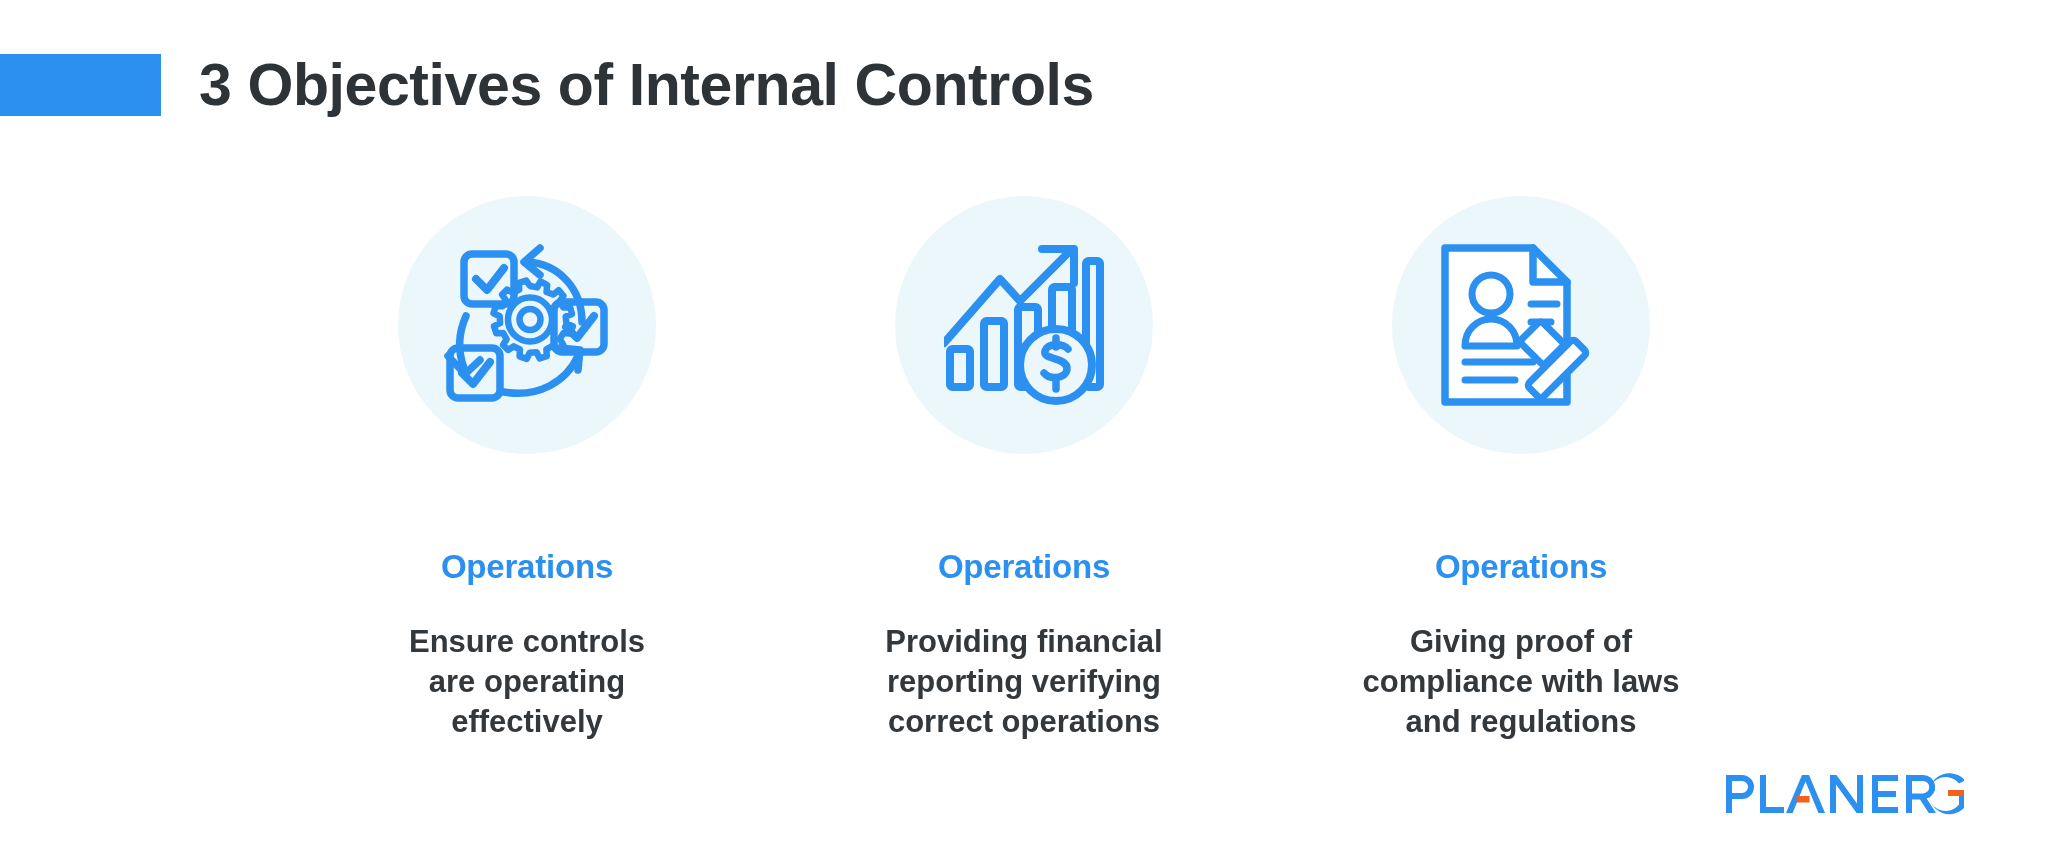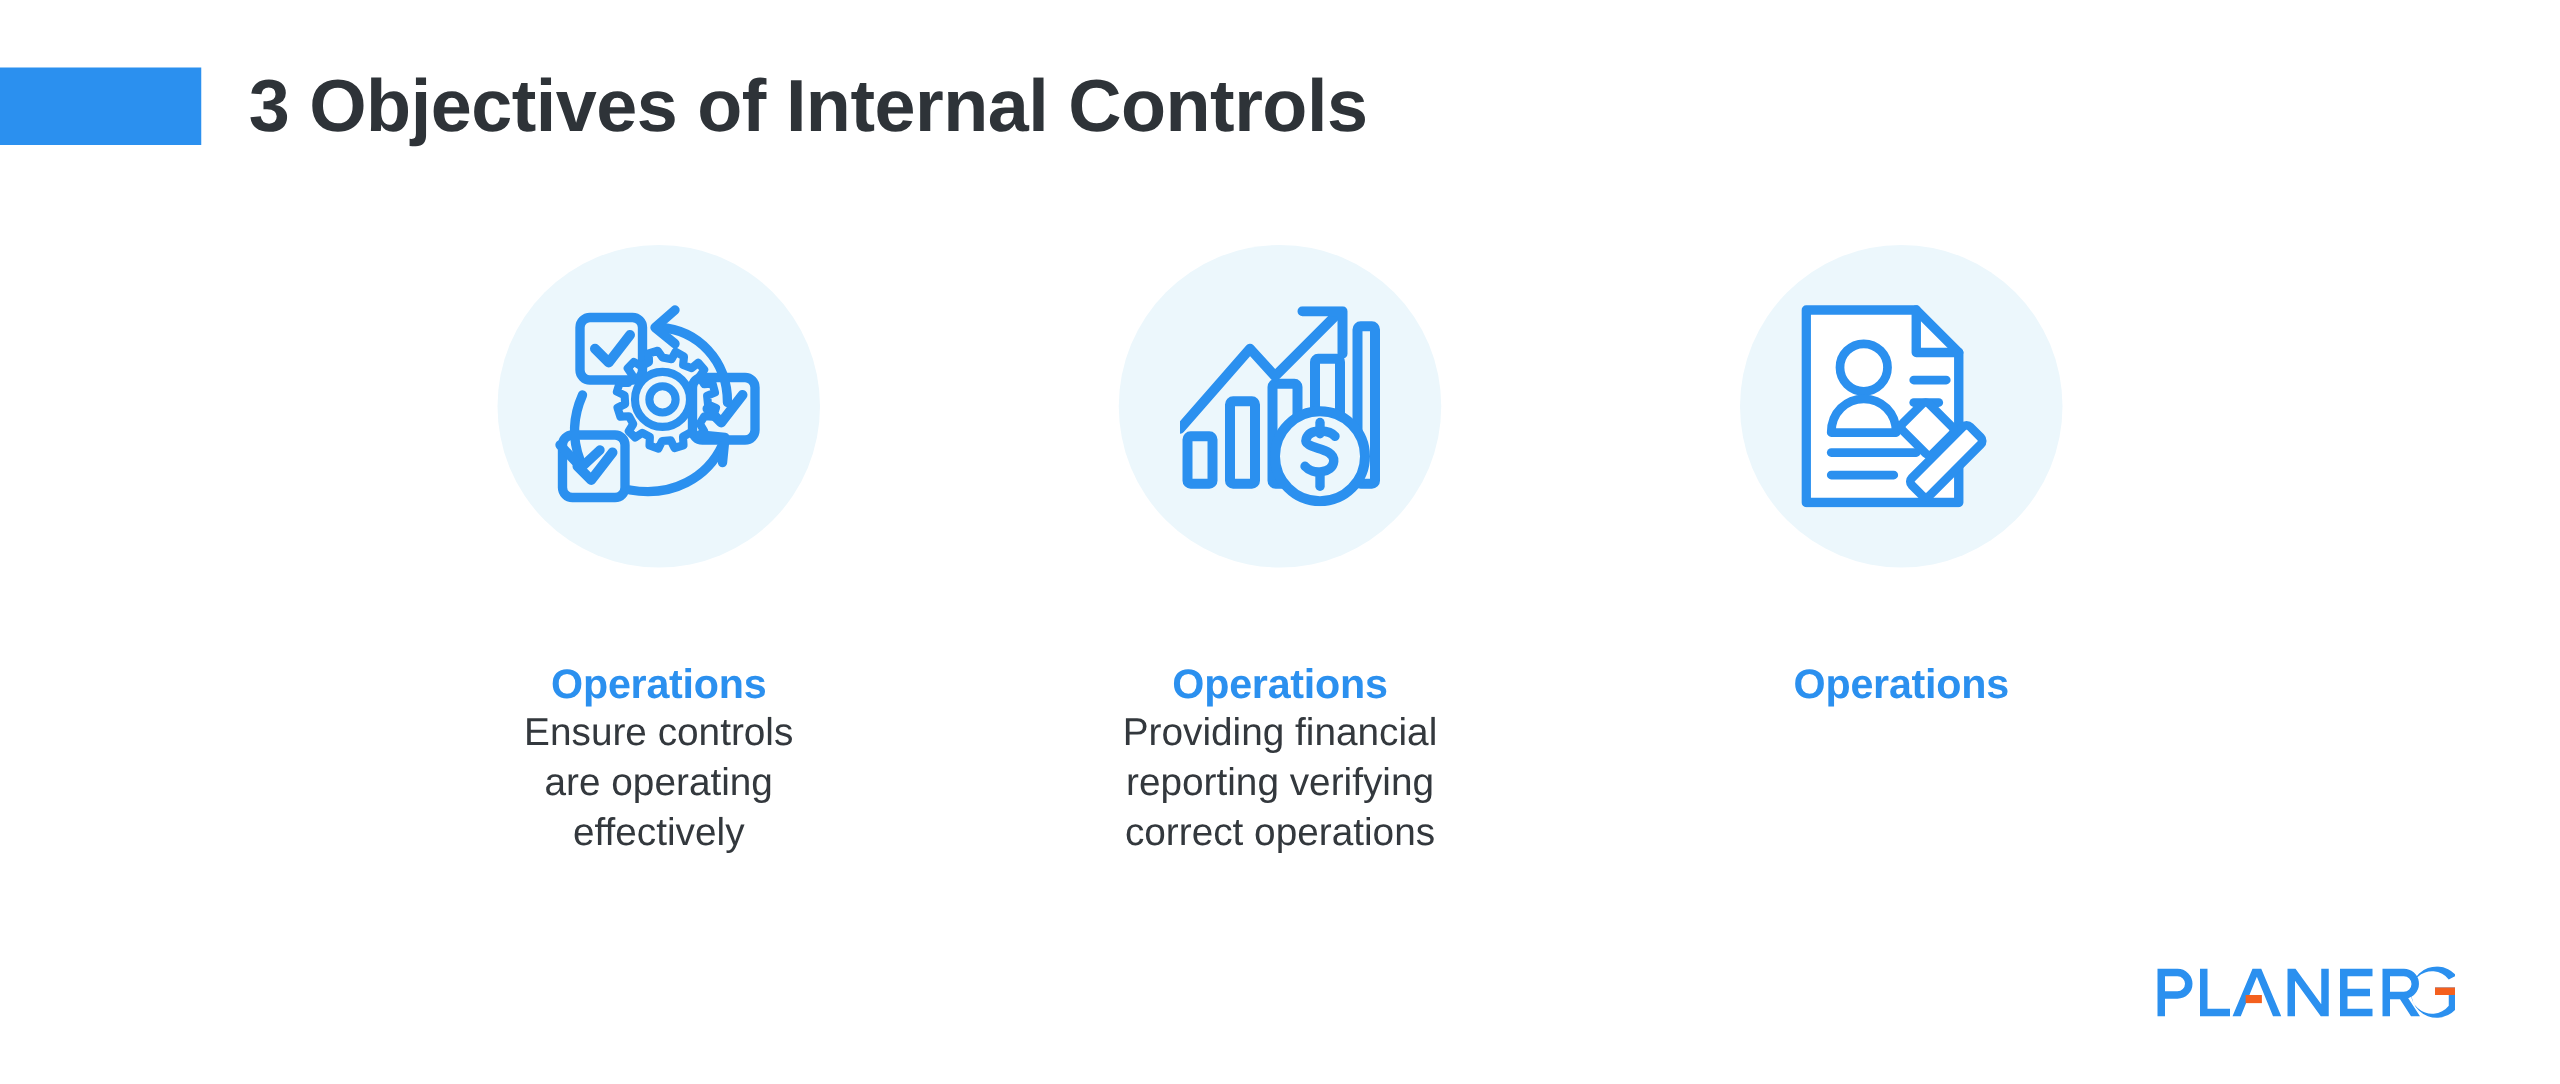--- a/index.html
+++ b/index.html
@@ -47,20 +47,21 @@
     top: 196px;
     width: 1374px;
     display: flex;
     justify-content: space-between;
   }
   .column {
     width: 380px;
     display: flex;
     flex-direction: column;
     align-items: center;
+    gap: 20px;
   }
   .icon-circle {
     width: 258px;
     height: 258px;
     border-radius: 50%;
     background: #ecf7fc;
     display: flex;
     align-items: center;
     justify-content: center;
     flex: 0 0 auto;
@@ -71,23 +72,23 @@
   .col-heading {
     margin-top: 75px;
     font-size: 33px;
     font-weight: 700;
     color: #2b90ef;
     letter-spacing: -0.2px;
     line-height: 1.1;
     text-align: center;
   }
   .col-body {
-    margin-top: 1px;
+    margin-top: 17px;
     font-size: 31px;
-    font-weight: 400;
+    font-weight: 700;
     color: #33383d;
     line-height: 40px;
     text-align: center;
     white-space: pre-line;
   }
 
   
   .logo {
     position: absolute;
     right: 84px;
@@ -198,20 +199,23 @@
           <line x1="24" y1="118" x2="92" y2="118" stroke-width="7"></line>
           <line x1="24" y1="136" x2="74" y2="136" stroke-width="7"></line>
 
           <rect x="106" y="92" width="20" height="66" rx="4" transform="rotate(45 116 125)" stroke-width="7" fill="#ffffff"></rect>
 
           <rect x="84" y="84" width="34" height="30" rx="4" transform="rotate(45 101 99)" stroke-width="7" fill="#ffffff"></rect>
         </svg>
       </span>
     </div>
     <div class="col-heading">Operations</div>
+    <div class="col-body">Giving proof of
+compliance with laws
+and regulations</div>
   </div>
 
 </div>
 
 <div class="logo">
   <span>
     <svg width="240" height="46" viewBox="0 0 240 46" fill="none">
       <g fill="#2b90ef" font-family="Liberation Sans, sans-serif">
 
         <path d="M2,2 h16 a12,12 0 0 1 0,24 h-10 v14 h-6 z M8,8 v12 h10 a6,6 0 0 0 0,-12 z"></path>

